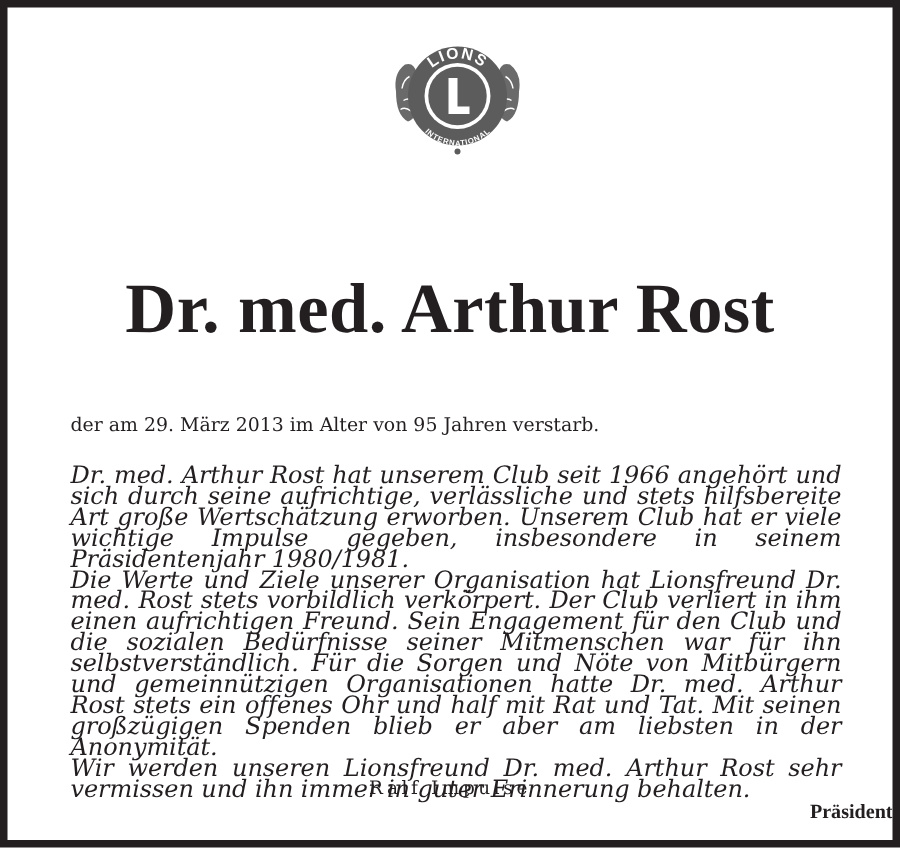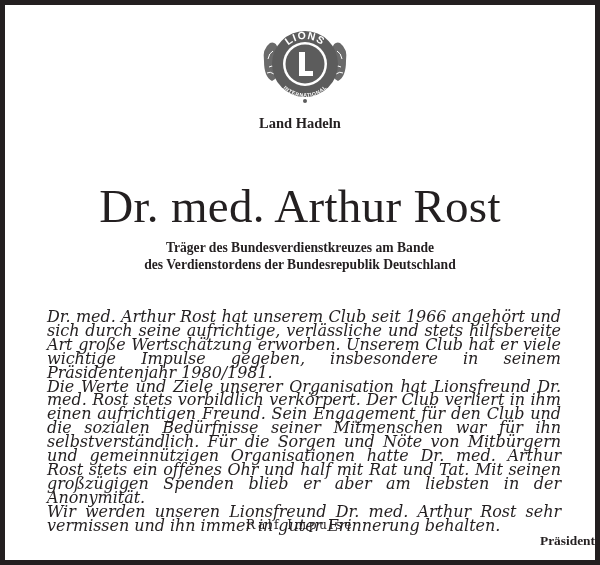--- a/index.html
+++ b/index.html
@@ -19,21 +19,21 @@
     text-align: center; font-family: "Liberation Serif", serif;
     font-weight: bold; font-size: 14.5px;
   }
   .intro {
     position: absolute; left: 42px; top: 150px;
     font-size: 12.3px; letter-spacing: 0.05px;
   }
   .name {
     position: absolute; left: 0; right: 0; top: 173px;
     text-align: center; font-family: "Liberation Serif", serif;
-    font-weight: normal; font-size: 47px; letter-spacing: 0.3px; line-height: 56px;
+    font-weight: bold; font-size: 47px; letter-spacing: 0.3px; line-height: 56px;
   }
   .honor {
     position: absolute; left: 0; right: 0; top: 234px;
     text-align: center; font-family: "Liberation Serif", serif;
     font-weight: bold; font-size: 13.6px; line-height: 17px;
   }
   .death {
     position: absolute; left: 42px; top: 270px;
     font-size: 12.6px;
   }
@@ -80,30 +80,26 @@
       <text font-family="Liberation Sans, sans-serif" font-weight="bold" font-size="10.5" fill="#ffffff" letter-spacing="1">
         <textPath href="#topArc" startOffset="50%" text-anchor="middle">LIONS</textPath>
       </text>
       <text font-family="Liberation Sans, sans-serif" font-weight="bold" font-size="5.2" fill="#ffffff" dy="4">
         <textPath href="#botArc" startOffset="50%" text-anchor="middle">INTERNATIONAL</textPath>
       </text>
       <circle cx="45" cy="82" r="2" fill="#5c5c5c"></circle>
     </svg>
   </div>
 
-  <div class="club-name">Land Hadeln</div>
 
 
   <div class="name">Dr. med. Arthur Rost</div>
 
-  <div class="honor">
-    <div>Träger des Bundesverdienstkreuzes am Bande</div>
-    <div>des Verdienstordens der Bundesrepublik Deutschland</div>
-  </div>
 
+  <div class="death">der am 29. März 2013 im Alter von 95 Jahren verstarb.</div>
 
   <div class="body-text">
     <p>Dr. med. Arthur Rost hat unserem Club seit 1966 angehört und sich durch seine aufrichtige, verlässliche und stets hilfsbereite Art große Wertschätzung erworben. Unserem Club hat er viele wichtige Impulse gegeben, insbesondere in seinem Präsidentenjahr 1980/1981.</p>
     <p>Die Werte und Ziele unserer Organisation hat Lionsfreund Dr. med. Rost stets vorbildlich verkörpert. Der Club verliert in ihm einen aufrichtigen Freund. Sein Engagement für den Club und die sozialen Bedürfnisse seiner Mitmenschen war für ihn selbstverständlich. Für die Sorgen und Nöte von Mitbürgern und gemeinnützigen Organisationen hatte Dr. med. Arthur Rost stets ein offenes Ohr und half mit Rat und Tat. Mit seinen großzügigen Spenden blieb er aber am liebsten in der Anonymität.</p>
     <p>Wir werden unseren Lionsfreund Dr. med. Arthur Rost sehr vermissen und ihn immer in guter Erinnerung behalten.</p>
   </div>
 
   <div class="sig-name">Ralf Impulse</div>
   <div class="sig-title">Präsident</div>
 

